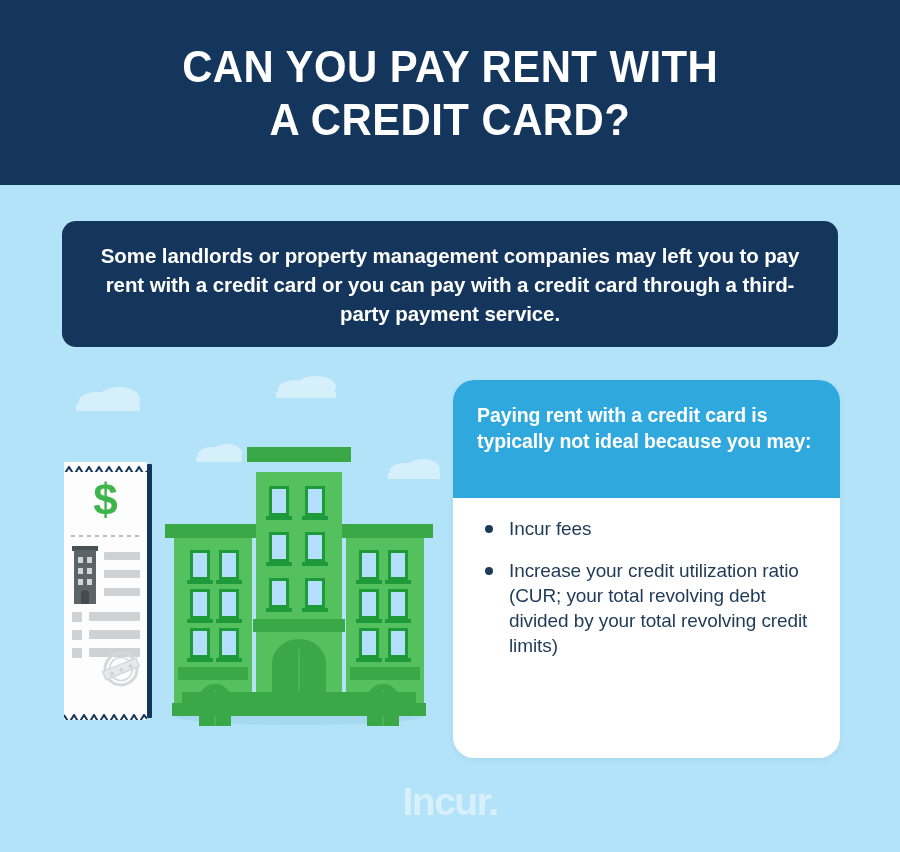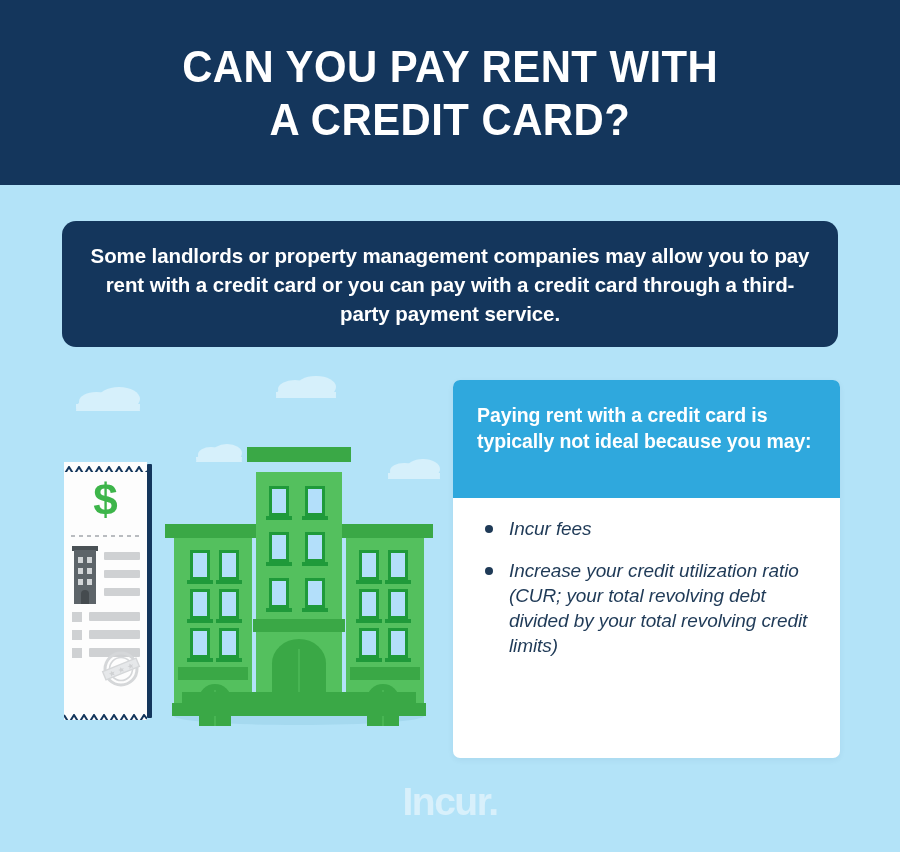--- a/index.html
+++ b/index.html
@@ -94,21 +94,21 @@
     z-index: 2;
   }
 
   
   .info-panel {
     position: absolute;
     left: 453px;
     top: 380px;
     width: 387px;
     height: 378px;
-    border-radius: 7px;
+    border-radius: 21px;
     overflow: hidden;
     background: #ffffff;
     box-shadow: 0 2px 6px rgba(20,54,92,0.06);
   }
   .panel-head {
     background: #2fa8dd;
     padding: 22px 24px 20px 24px;
     box-sizing: border-box;
     height: 118px;
   }
@@ -120,21 +120,20 @@
     letter-spacing: -0.1px;
   }
   .panel-body {
     padding: 18px 18px 10px 24px;
     box-sizing: border-box;
   }
   .bullet-list {
     list-style: none;
     margin: 0;
     padding: 0;
-    font-style: italic;
   }
   .bullet-item {
     position: relative;
     padding-left: 32px;
     margin-bottom: 17px;
     color: #1f3a57;
     font-size: 19px;
     line-height: 25px;
     letter-spacing: -0.1px;
   }
@@ -355,21 +354,21 @@
 </style>
 </head>
 <body>
 
 <div class="header-banner">
   <div class="header-title-line">CAN YOU PAY RENT WITH</div>
   <div class="header-title-line">A CREDIT CARD?</div>
 </div>
 
 <div class="intro-callout">
-  <div class="intro-text">Some landlords or property management companies may allow you to pay rent with a credit card or you can pay with a credit card through a third-party payment service.</div>
+  <div class="intro-text">Some landlords or property management companies may left you to pay rent with a credit card or you can pay with a credit card through a third-party payment service.</div>
 </div>
 
 <div class="cloud" style="left:76px; top:398px; width:64px; height:13px;">
     <i></i>
   </div>
 <div class="cloud" style="left:276px; top:386px; width:60px; height:12px;">
     <i></i>
   </div>
 <div class="cloud" style="left:388px; top:468px; width:52px; height:11px;">
     <i></i>

